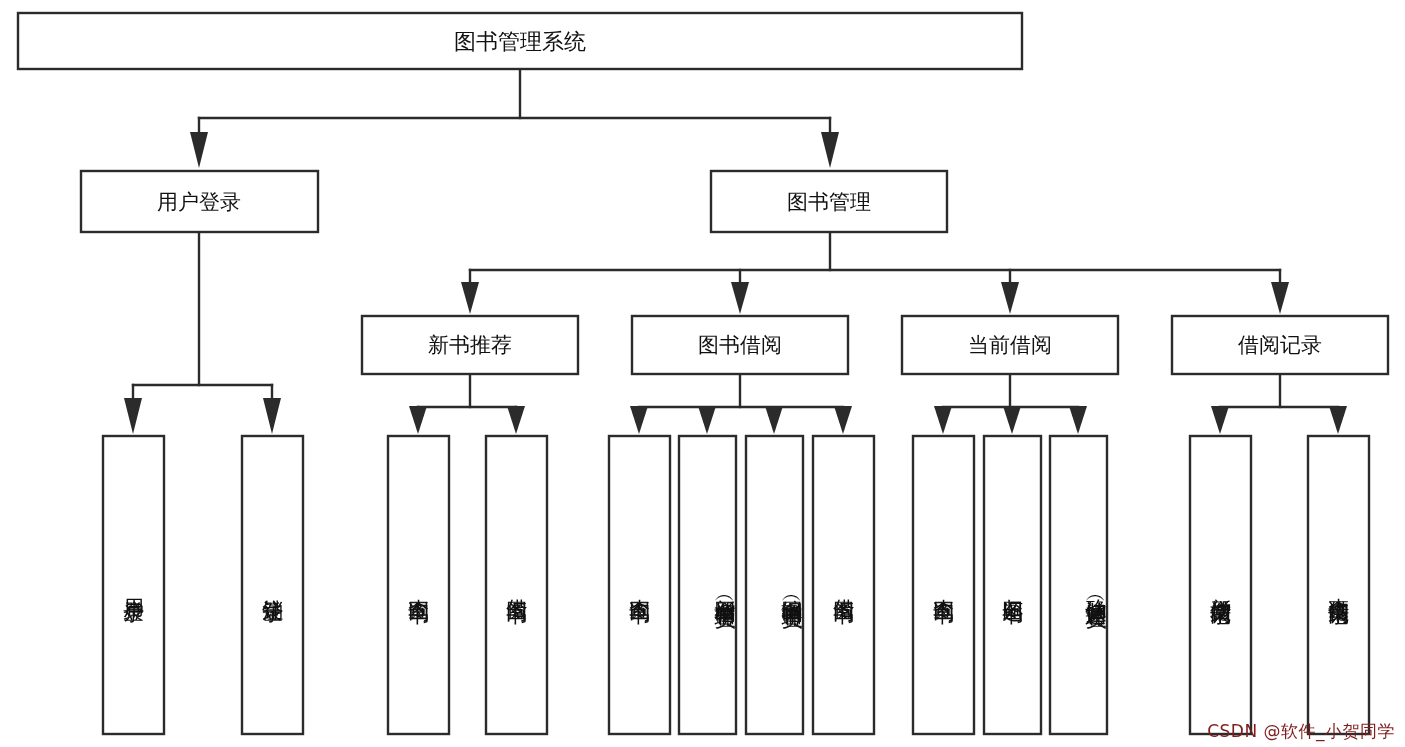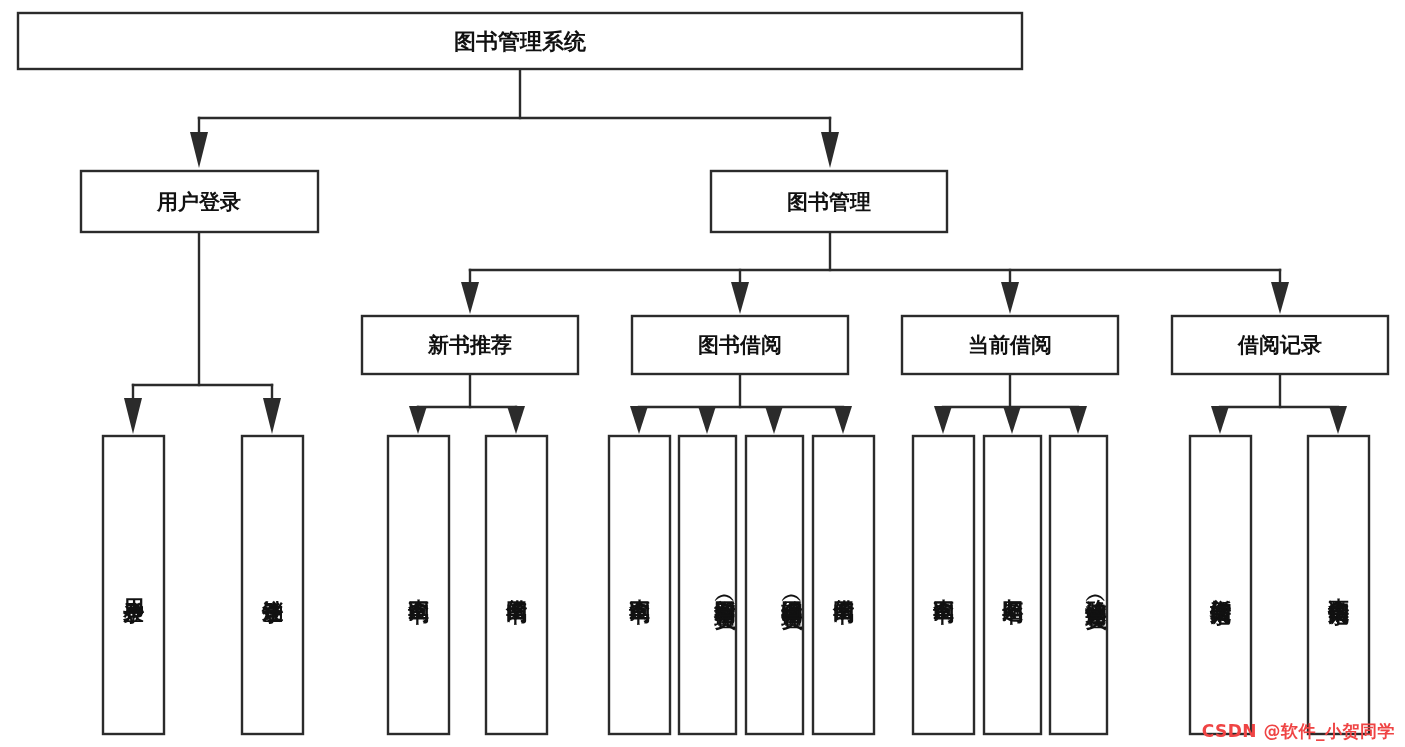--- a/index.html
+++ b/index.html
@@ -12,21 +12,20 @@
     height: 747px;
     font-family: "DejaVu Sans", "Liberation Sans", sans-serif;
     overflow: hidden;
     position: relative;
   }
   #diagram-root {
     position: relative;
     width: 1405px;
     height: 747px;
     background: #ffffff;
-    font-weight: bold;
   }
   svg#tree-svg {
     position: absolute;
     left: 0;
     top: 0;
     width: 1405px;
     height: 747px;
   }
   .node-box {
     fill: #ffffff;
@@ -67,21 +66,21 @@
     color: #111111;
     white-space: nowrap;
     pointer-events: none;
   }
   #watermark {
     position: absolute;
     right: 10px;
     bottom: 4px;
     font-family: "DejaVu Sans", "Liberation Sans", sans-serif;
     font-size: 17px;
-    color: #ef4444;
+    color: #7f1d1d;
     white-space: nowrap;
     letter-spacing: 0.5px;
   }
 </style>
 </head>
 <body>
 
 <div id="diagram-root">
 
   <svg id="tree-svg" viewBox="0 0 1405 747" xmlns="http://www.w3.org/2000/svg">

